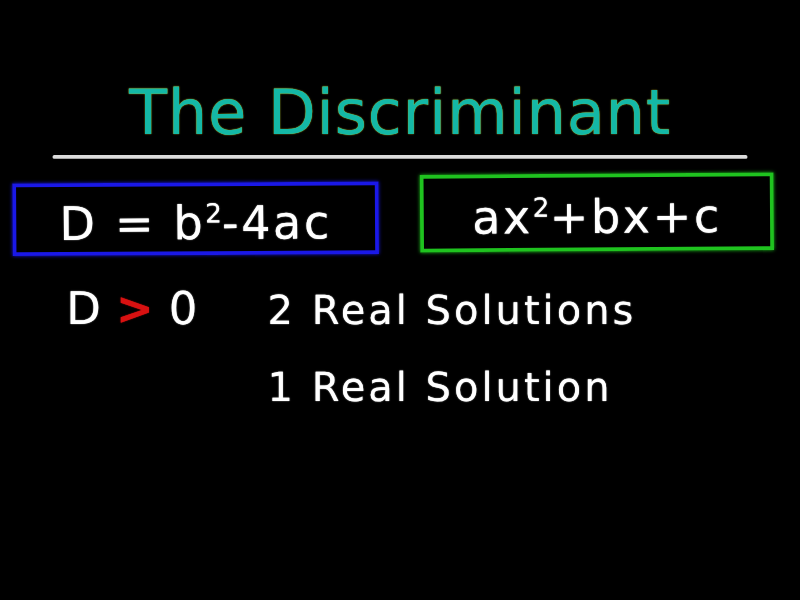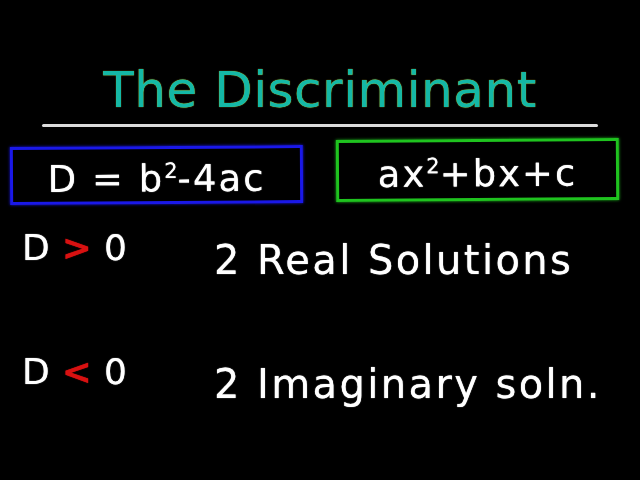--- a/index.html
+++ b/index.html
@@ -97,20 +97,21 @@
 
   
   .row {
     position: absolute;
     left: 0;
     width: 588px;
     height: 58px;
     color: #ffffff;
     font-family: "DejaVu Sans", sans-serif;
     white-space: nowrap;
+    text-align: center;
   }
   #row-0 { top: 224px; }
   #row-1 { top: 286px; }
   #row-2 { top: 348px; }
 
   .cond {
     position: absolute;
     left: 22px;
     top: 0;
     width: 170px;
@@ -120,22 +121,22 @@
     text-shadow: 0 0 1px #ffffff;
   }
 
   .cond .var   { color: #ffffff; }
   .cond .op    { color: #d81111; font-weight: 700; padding: 0 9px; text-shadow: 0 0 1px #d81111; }
   .cond .zero  { color: #ffffff; }
 
   .desc {
     position: absolute;
     left: 214px;
-    top: 12px;
-    font-size: 40px;
+    top: 0;
+    font-size: 32px;
     line-height: 48px;
     letter-spacing: 2.4px;
     text-shadow: 0 0 1px #ffffff;
   }
 </style>
 </head>
 <body>
 
 <div id="board">
 
@@ -149,20 +150,17 @@
   <div class="formula-box" id="box-quadratic">
     <span class="formula-text"><span>ax</span><span class="sup">2</span><span>+bx+c</span></span>
   </div>
 
   <div class="row" id="row-0">
     <div class="cond"><span class="var">D</span><span class="op">&gt;</span><span class="zero">0</span></div>
     <div class="desc">2 Real Solutions</div>
   </div>
 
   <div class="row" id="row-1">
+    <div class="desc">1 Real Solution</div>
   </div>
 
-  <div class="row" id="row-2">
-    <div class="cond"><span class="var">D</span><span class="op">&lt;</span><span class="zero">0</span></div>
-    <div class="desc">2 Imaginary soln.</div>
-  </div>
 
 </div>
 
 </body></html>

